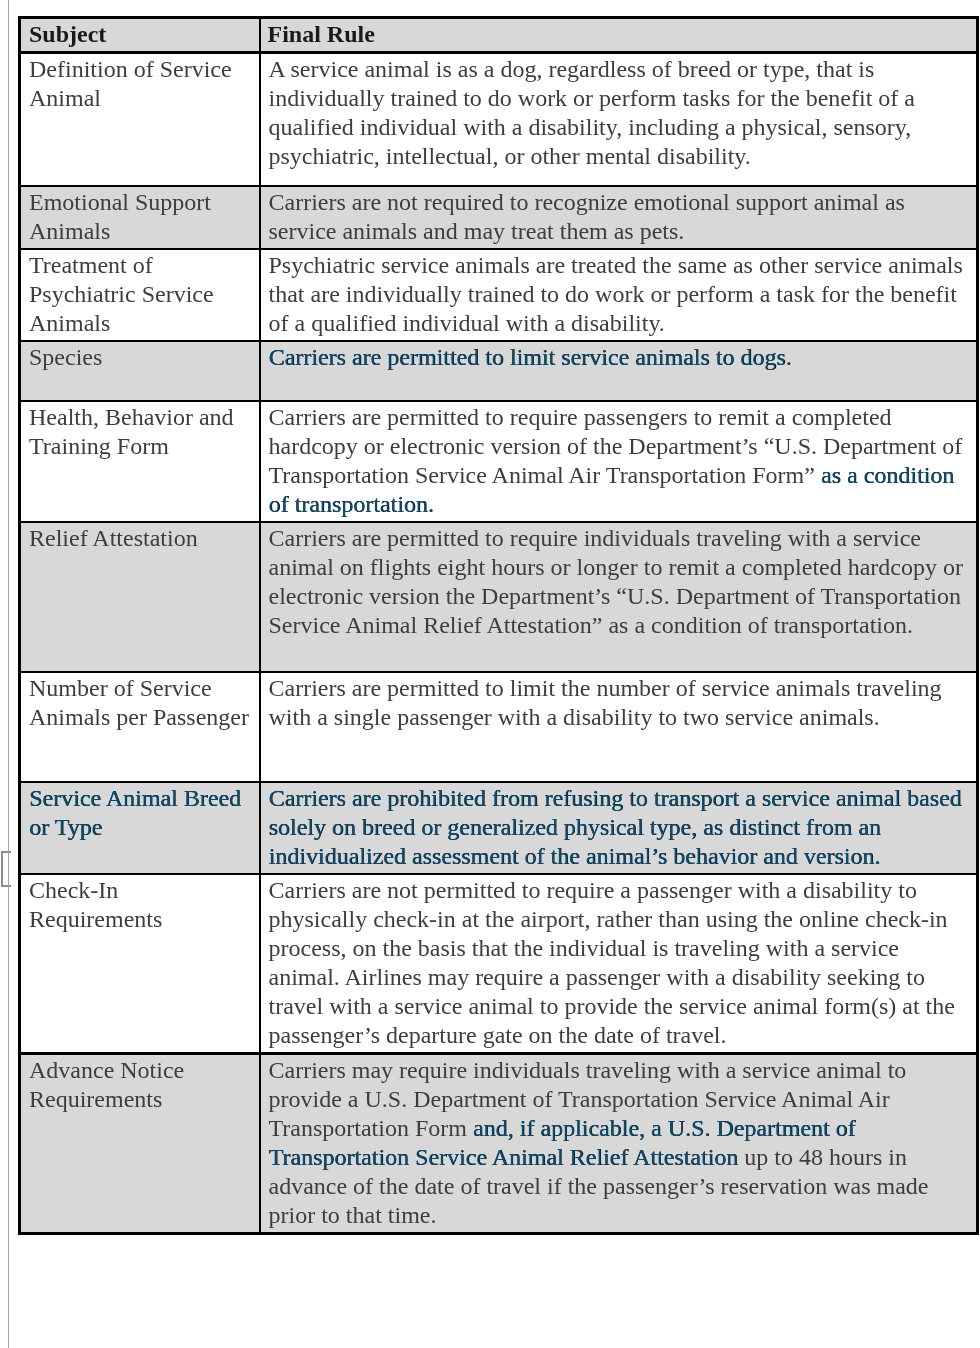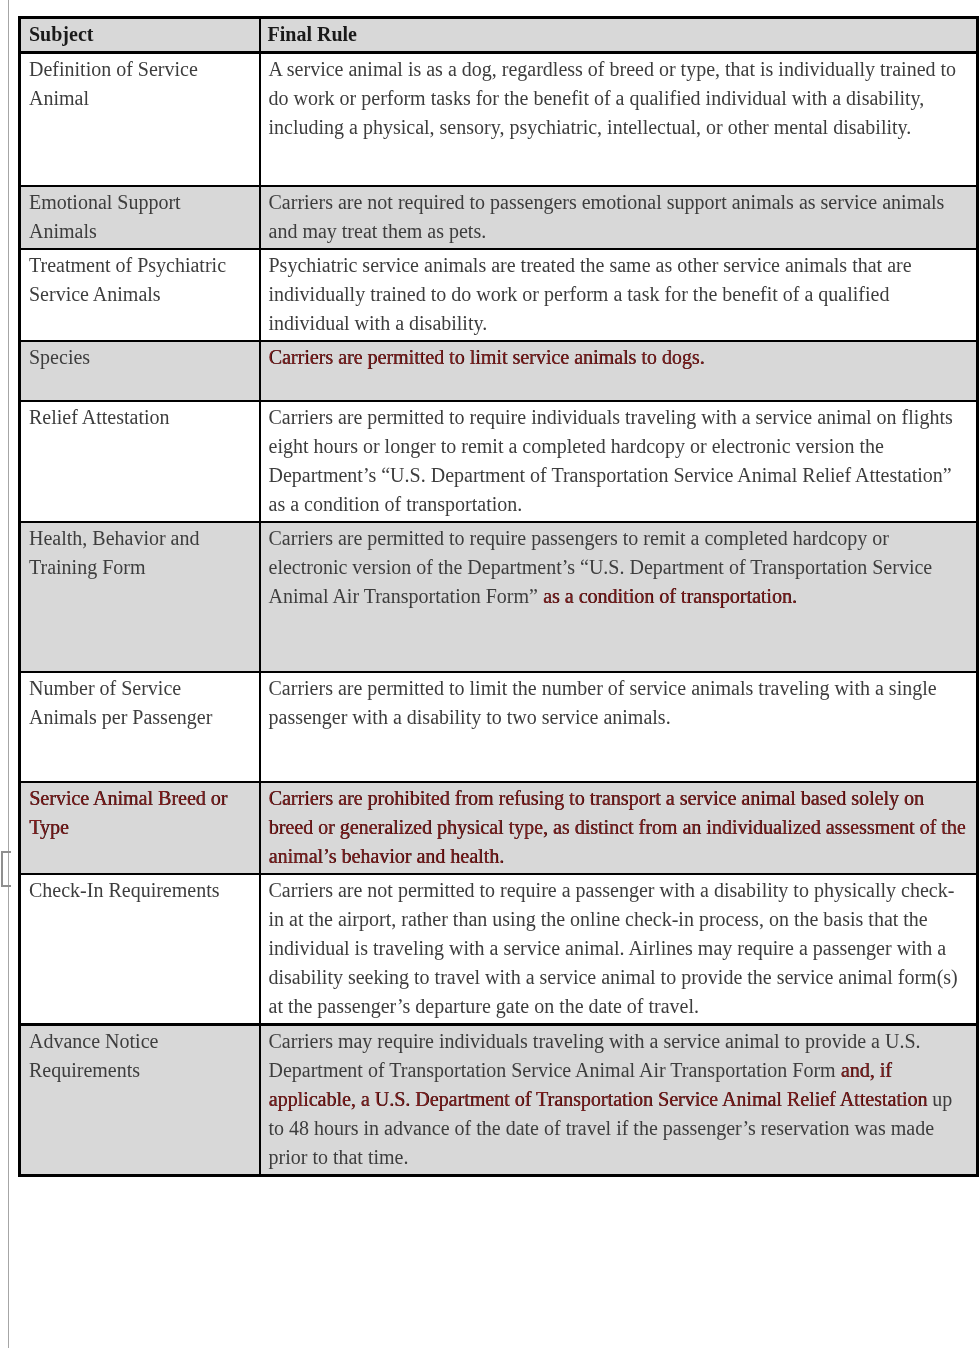--- a/index.html
+++ b/index.html
@@ -45,21 +45,21 @@
     border-collapse: collapse;
     table-layout: fixed;
     border: 3px solid #000000;
   }
   col.col-subject { width: 240px; }
   col.col-rule   { width: 718px; }
   th, td {
     border: 2px solid #000000;
     vertical-align: top;
     text-align: left;
-    font-size: 20px;
+    font-size: 24px;
     line-height: 29px;
     color: #3d3d3d;
     padding: 1px 8px 2px 8px;
     word-wrap: break-word;
   }
   thead th {
     background: #d8d8d8;
     font-weight: bold;
     color: #1a1a1a;
     border-bottom: 3px solid #000000;
@@ -79,21 +79,21 @@
   #rules-body tr:nth-child(9)  { height: 87px; }
   #rules-body tr:nth-child(10) { height: 89px; }
   #rules-body tr:nth-child(11) { height: 174px; margin-top: 21px; }
   #rules-body tr:nth-child(12) { height: 197px; }
   
   #rules-body tr:nth-child(10) td,
   #rules-body tr:nth-child(12) td { border-top: 3px solid #000000; }
   
   .seg { color: #3d3d3d; }
   .seg.dark {
-    color: #7f1d1d;
+    color: #0c4a6e;
     text-shadow: 0.4px 0 0 #000000;
   }
 </style>
 </head>
 <body>
 
 <div class="page">
   <div class="edge-line"></div>
   <div class="edge-bracket"></div>
 
@@ -108,45 +108,45 @@
         <th class="th-rule">Final Rule</th>
       </tr>
     </thead>
     <tbody id="rules-body">
         <tr>
           <td class="subject-cell"><span class="seg">Definition of Service Animal</span></td>
           <td class="rule-cell"><span class="seg">A service animal is as a dog, regardless of breed or type, that is individually trained to do work or perform tasks for the benefit of a qualified individual with a disability, including a physical, sensory, psychiatric, intellectual, or other mental disability.</span></td>
         </tr>
         <tr>
           <td class="subject-cell"><span class="seg">Emotional Support Animals</span></td>
-          <td class="rule-cell"><span class="seg">Carriers are not required to passengers emotional support animals as service animals and may treat them as pets.</span></td>
+          <td class="rule-cell"><span class="seg">Carriers are not required to recognize emotional support animal as service animals and may treat them as pets.</span></td>
         </tr>
         <tr>
           <td class="subject-cell"><span class="seg">Treatment of Psychiatric Service Animals</span></td>
           <td class="rule-cell"><span class="seg">Psychiatric service animals are treated the same as other service animals that are individually trained to do work or perform a task for the benefit of a qualified individual with a disability.</span></td>
         </tr>
         <tr>
           <td class="subject-cell"><span class="seg">Species</span></td>
           <td class="rule-cell"><span class="seg dark">Carriers are permitted to limit service animals to dogs.</span></td>
         </tr>
         <tr>
+          <td class="subject-cell"><span class="seg">Health, Behavior and Training Form</span></td>
+          <td class="rule-cell"><span class="seg">Carriers are permitted to require passengers to remit a completed hardcopy or electronic version of the Department’s “U.S. Department of Transportation Service Animal Air Transportation Form” </span><span class="seg dark">as a condition of transportation.</span></td>
+        </tr>
+        <tr>
           <td class="subject-cell"><span class="seg">Relief Attestation</span></td>
           <td class="rule-cell"><span class="seg">Carriers are permitted to require individuals traveling with a service animal on flights eight hours or longer to remit a completed hardcopy or electronic version the Department’s “U.S. Department of Transportation Service Animal Relief Attestation” as a condition of transportation.</span></td>
-        </tr>
-        <tr>
-          <td class="subject-cell"><span class="seg">Health, Behavior and Training Form</span></td>
-          <td class="rule-cell"><span class="seg">Carriers are permitted to require passengers to remit a completed hardcopy or electronic version of the Department’s “U.S. Department of Transportation Service Animal Air Transportation Form” </span><span class="seg dark">as a condition of transportation.</span></td>
         </tr>
         <tr>
           <td class="subject-cell"><span class="seg">Number of Service Animals per Passenger</span></td>
           <td class="rule-cell"><span class="seg">Carriers are permitted to limit the number of service animals traveling with a single passenger with a disability to two service animals.</span></td>
         </tr>
         <tr>
           <td class="subject-cell"><span class="seg dark">Service Animal Breed or Type</span></td>
-          <td class="rule-cell"><span class="seg dark">Carriers are prohibited from refusing to transport a service animal based solely on breed or generalized physical type, as distinct from an individualized assessment of the animal’s behavior and health.</span></td>
+          <td class="rule-cell"><span class="seg dark">Carriers are prohibited from refusing to transport a service animal based solely on breed or generalized physical type, as distinct from an individualized assessment of the animal’s behavior and version.</span></td>
         </tr>
         <tr>
           <td class="subject-cell"><span class="seg">Check-In Requirements</span></td>
           <td class="rule-cell"><span class="seg">Carriers are not permitted to require a passenger with a disability to physically check-in at the airport, rather than using the online check-in process, on the basis that the individual is traveling with a service animal. Airlines may require a passenger with a disability seeking to travel with a service animal to provide the service animal form(s) at the passenger’s departure gate on the date of travel.</span></td>
         </tr>
         <tr>
           <td class="subject-cell"><span class="seg">Advance Notice Requirements</span></td>
           <td class="rule-cell"><span class="seg">Carriers may require individuals traveling with a service animal to provide a U.S. Department of Transportation Service Animal Air Transportation Form </span><span class="seg dark">and, if applicable, a U.S. Department of Transportation Service Animal Relief Attestation </span><span class="seg">up to 48 hours in advance of the date of travel if the passenger’s reservation was made prior to that time.</span></td>
         </tr>
       </tbody>

